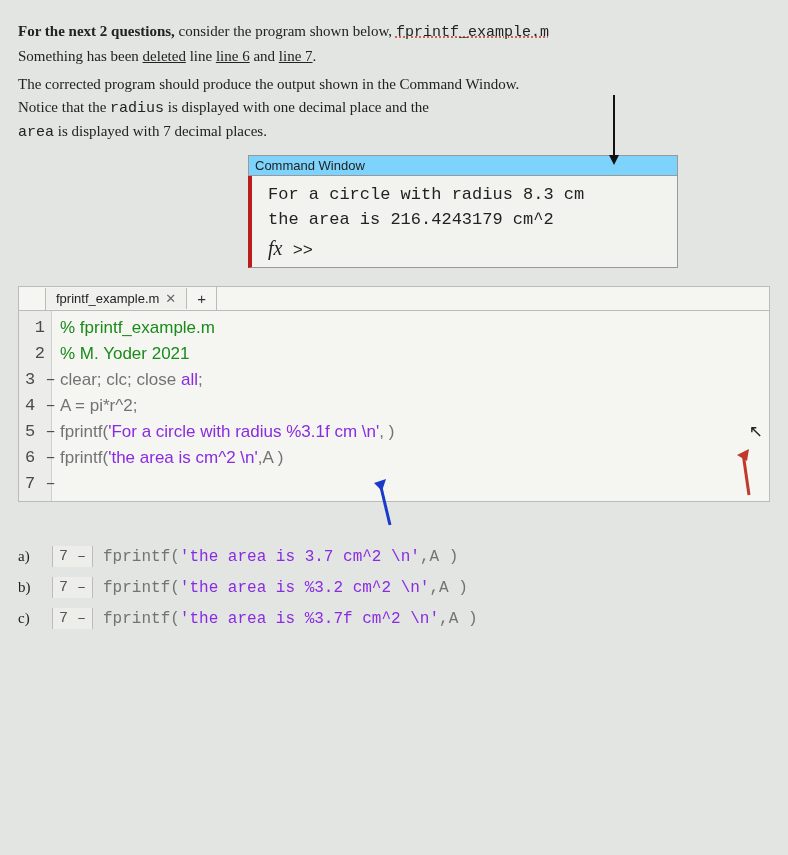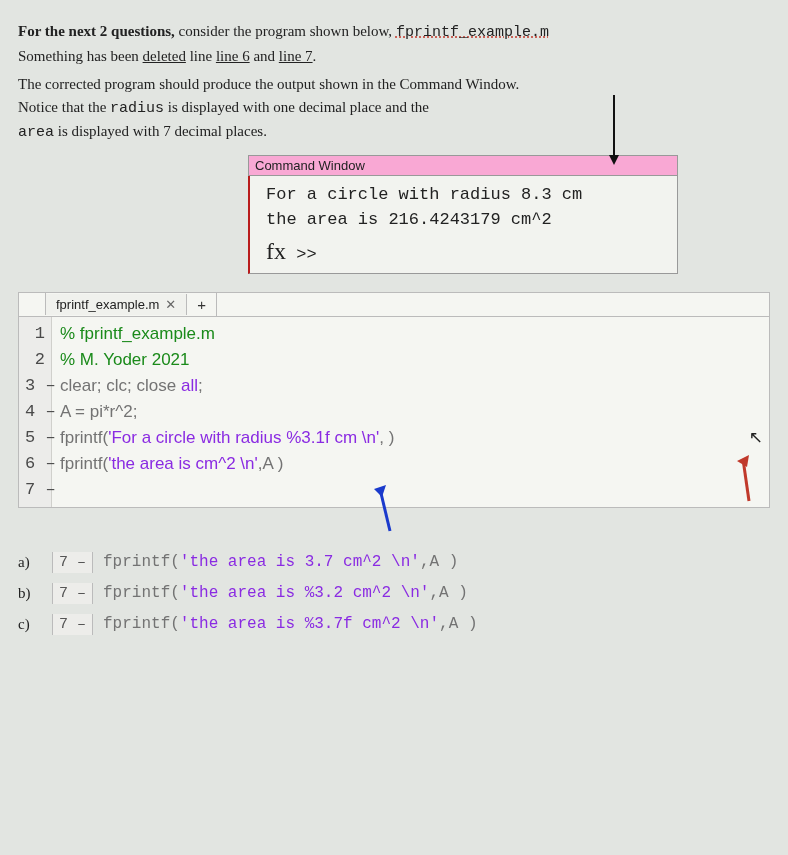--- a/index.html
+++ b/index.html
@@ -21,36 +21,36 @@
     text-decoration-color: #c0392b;
     font-family: 'Courier New', monospace;
   }
   .cw-wrap {
     margin: 10px 0 18px 230px;
     width: 430px;
     position: relative;
   }
   .cw-header {
     border: 1px solid #999;
-    background: #f9a8d4;
+    background: #7dd3fc;
     padding: 2px 6px;
     font-family: Arial, sans-serif;
     font-size: 13px;
   }
   .cw-body {
-    border-left: 2px solid #b91c1c;
+    border-left: 4px solid #b91c1c;
     border-right: 1px solid #999;
     border-bottom: 1px solid #999;
     background: #f2f3ef;
     padding: 6px 8px 4px 16px;
     font-family: 'Courier New', monospace;
     font-size: 17px;
     line-height: 1.5;
   }
-  .fx { font-family: Georgia, serif; font-size: 24px; }
+  .fx { font-style: italic; font-family: Georgia, serif; font-size: 20px; }
   .arrow-down {
     position: absolute;
     top: -60px;
     right: 70px;
     width: 1px;
     height: 60px;
   }
   .arrow-down svg { width: 14px; height: 70px; }
 
   .editor {

